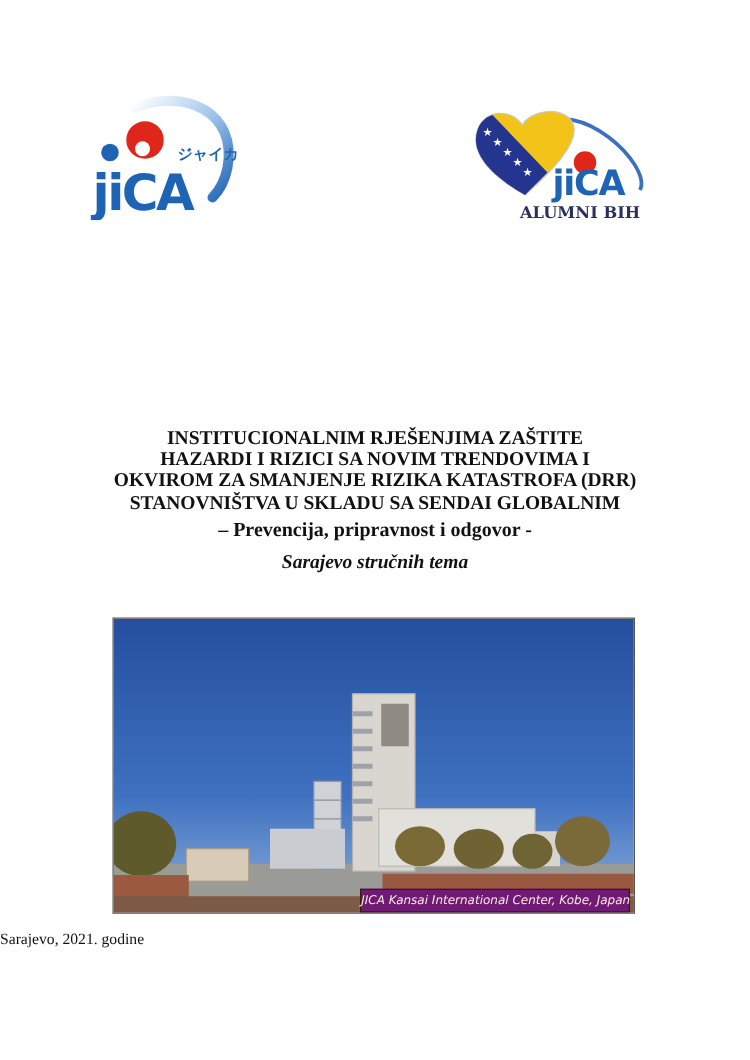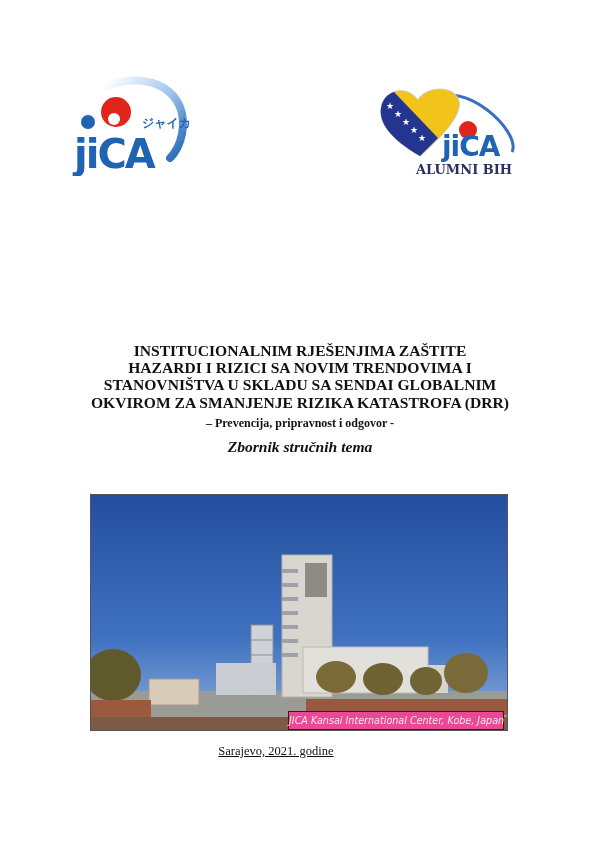--- a/index.html
+++ b/index.html
@@ -9,28 +9,28 @@
   }
   .abs { position: absolute; }
 
   
   #logo-jica { left: 68px; top: 72px; width: 128px; height: 104px; text-align: center; }
   
   #logo-alumni { left: 372px; top: 82px; width: 168px; height: 96px; }
 
   .title-block { left: 60px; width: 480px; top: 342px; text-align: center; }
   .title-line { font-weight: bold; font-size: 15.6px; line-height: 17.2px; letter-spacing: 0px; white-space: nowrap; }
-  .subtitle { font-weight: bold; font-size: 12px; margin-top: 5px; }
+  .subtitle { font-weight: bold; font-size: 16px; margin-top: 5px; }
   .subtitle2 { font-weight: bold; font-style: italic; font-size: 15.6px; margin-top: 7px; }
 
   #photo { left: 90px; top: 494px; width: 418px; height: 237px; border: 1px solid #555; box-sizing: border-box; overflow: hidden; }
-  #caption { position: absolute; right: 3px; bottom: 0px; width: 216px; height: 19px; background: #ec4899; border: 1px solid #3a1a08; box-sizing: border-box;
+  #caption { position: absolute; right: 3px; bottom: 0px; width: 216px; height: 19px; background: #701a75; border: 1px solid #3a1a08; box-sizing: border-box;
     color: #f6ecdc; font-family: "DejaVu Sans", "Liberation Sans", sans-serif; font-style: italic; font-size: 9.6px; line-height: 17px; text-align: center; white-space: nowrap; }
 
-  #footer { left: 0; width: 552px; top: 744px; text-align: center; font-size: 12.5px; text-decoration: underline; }
+  #footer { left: 0; width: 552px; top: 744px; font-size: 12.5px; }
 </style>
 </head>
 <body>
 
 <div id="logo-jica" class="abs">
   <svg width="128" height="104" viewBox="0 0 128 104">
     <defs>
       <linearGradient id="arcg" x1="0" y1="0" x2="1" y2="1">
         <stop offset="0" stop-color="#ffffff"></stop>
         <stop offset="0.5" stop-color="#9ec3ea"></stop>
@@ -61,24 +61,24 @@
     </g>
     <circle cx="96" cy="48" r="9" fill="#e0261b"></circle>
     <text x="70" y="74" font-family="DejaVu Sans, sans-serif" font-weight="bold" font-size="28" fill="#1f63b5" letter-spacing="-1">jiCA</text>
     <text x="44" y="92" font-family="DejaVu Serif, serif" font-weight="bold" font-size="13" fill="#2b2f5e">ALUMNI BIH</text>
   </svg>
 </div>
 
 <div class="abs title-block">
   <div class="title-line">INSTITUCIONALNIM RJEŠENJIMA ZAŠTITE</div>
   <div class="title-line">HAZARDI I RIZICI SA NOVIM TRENDOVIMA I</div>
+  <div class="title-line">OKVIROM ZA SMANJENJE RIZIKA KATASTROFA (DRR)</div>
   <div class="title-line">STANOVNIŠTVA U SKLADU SA SENDAI GLOBALNIM</div>
-  <div class="title-line">OKVIROM ZA SMANJENJE RIZIKA KATASTROFA (DRR)</div>
   <div class="subtitle">– Prevencija, pripravnost i odgovor -</div>
-  <div class="subtitle2">Zbornik stručnih tema</div>
+  <div class="subtitle2">Sarajevo stručnih tema</div>
 </div>
 
 <div id="photo" class="abs">
   <svg width="418" height="237" viewBox="0 0 418 237">
     <defs>
       <linearGradient id="sky" x1="0" y1="0" x2="0" y2="1">
         <stop offset="0" stop-color="#244f9e"></stop>
         <stop offset="0.6" stop-color="#3f71c0"></stop>
         <stop offset="1" stop-color="#8fb0dc"></stop>
       </linearGradient>

